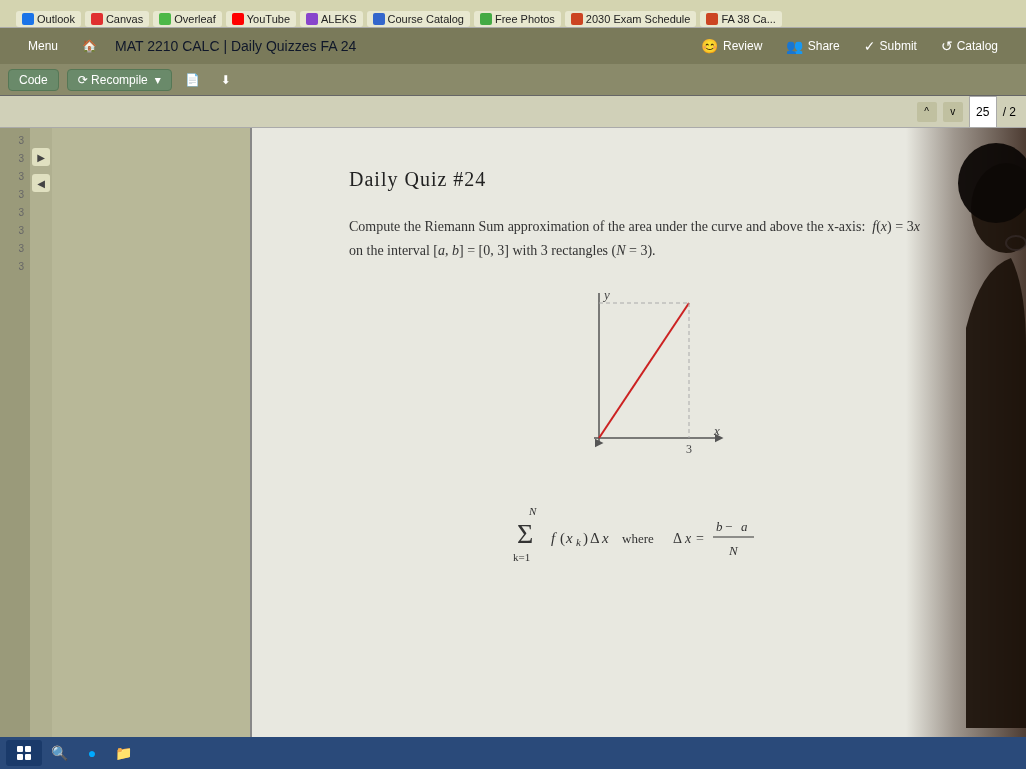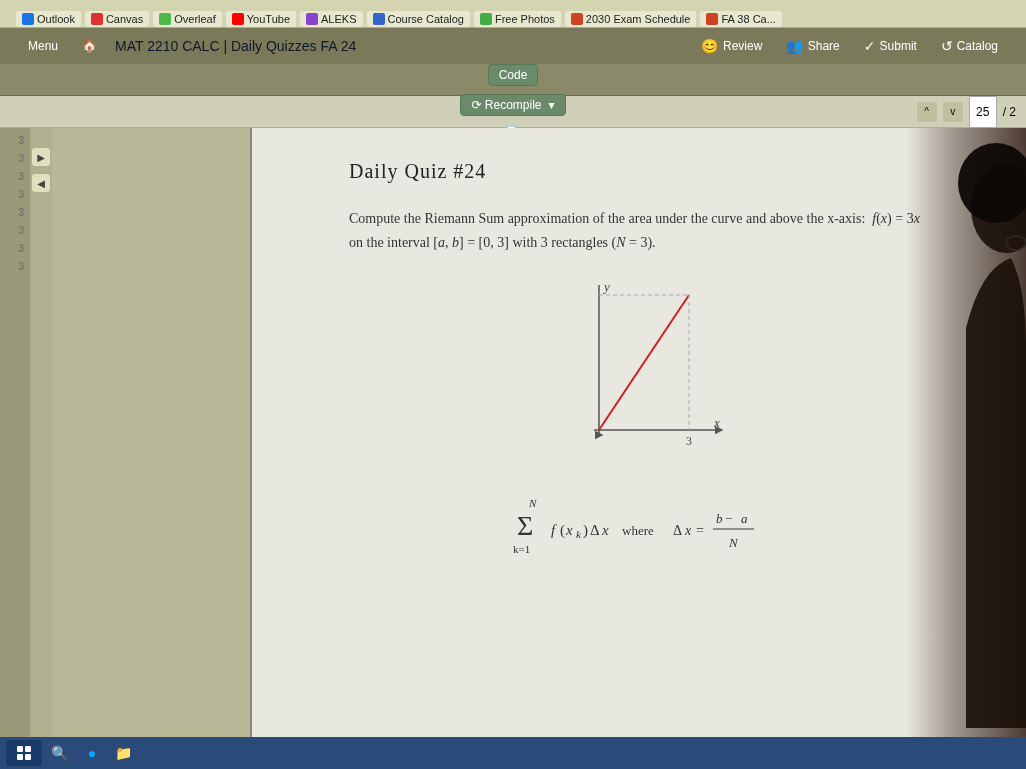--- a/index.html
+++ b/index.html
@@ -65,21 +65,20 @@
 
     
     .code-toolbar {
       height: 32px;
       background: #8a8a6a;
       display: flex;
       align-items: center;
       padding: 0 8px;
       gap: 8px;
       border-bottom: 1px solid #666;
-      flex-direction: column;
     }
     .code-btn {
       display: flex;
       align-items: center;
       gap: 4px;
       padding: 3px 10px;
       background: #6a8a6a;
       border-radius: 4px;
       color: white;
       font-size: 12px;
@@ -173,21 +172,21 @@
       width: 28px;
       height: 32px;
       border: 1px solid #aaa;
       text-align: center;
       font-size: 12px;
       background: white;
     }
 
     
     .doc-content {
-      padding: 32px 60px;
+      padding: 40px 60px;
       max-width: 700px;
       margin: 0 auto;
       font-family: 'Times New Roman', Times, serif;
     }
 
     .quiz-title {
       font-size: 20px;
       font-weight: normal;
       margin-bottom: 24px;
       color: #222;

